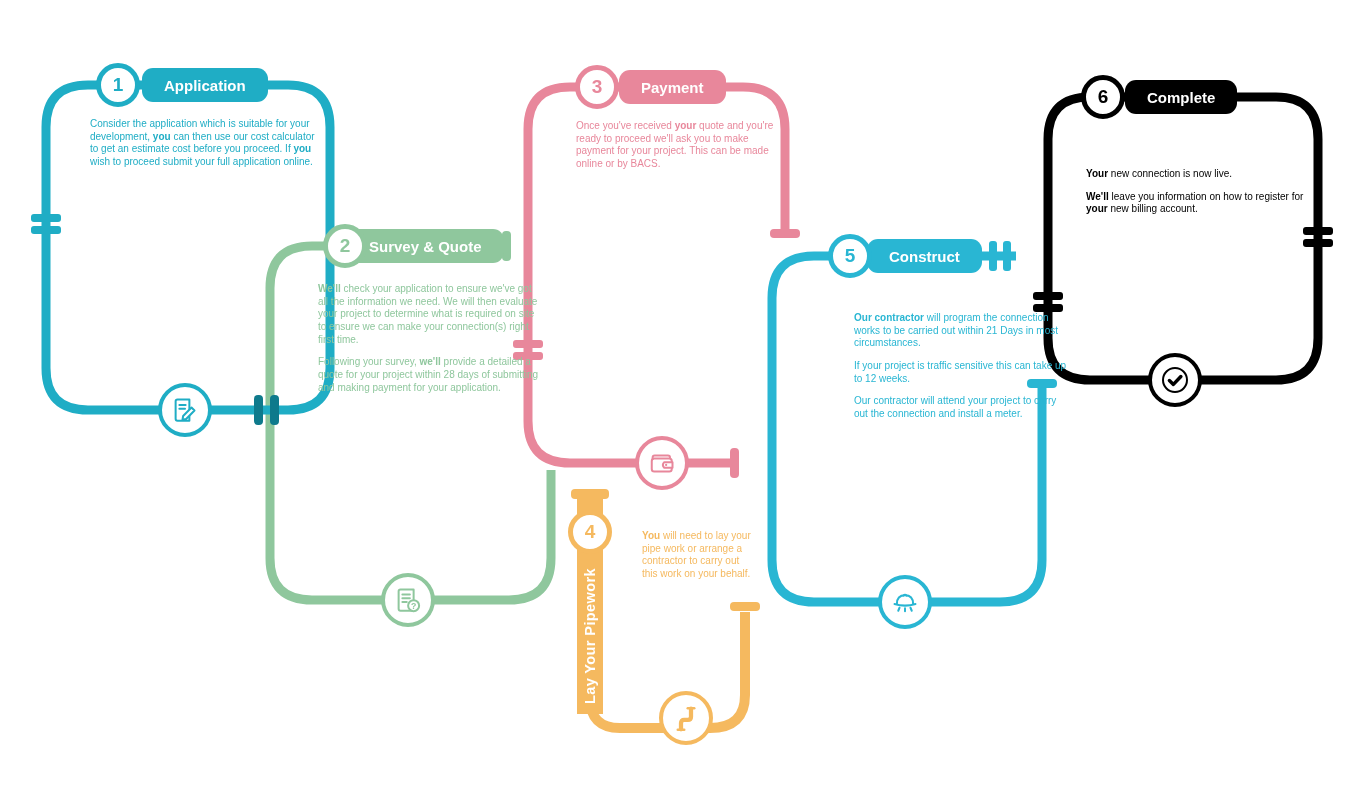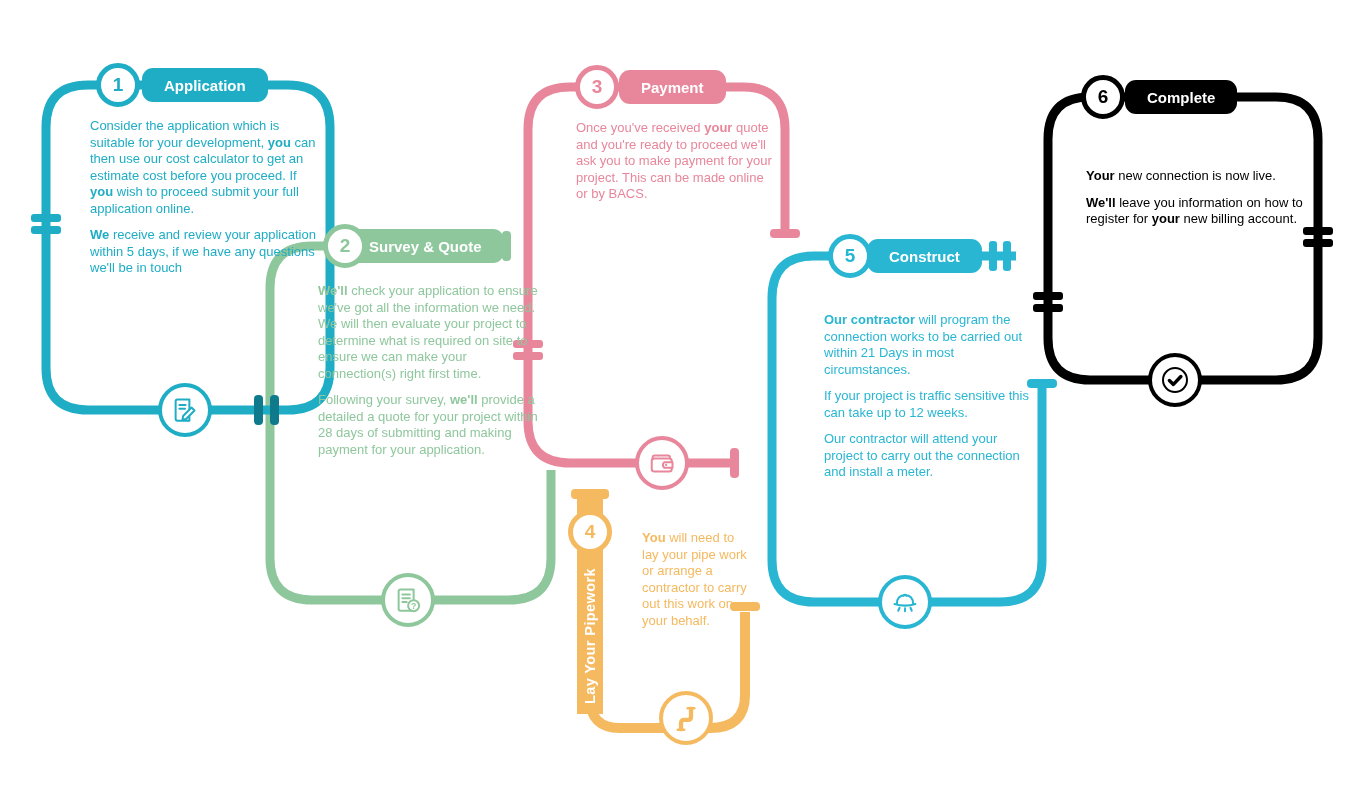--- a/index.html
+++ b/index.html
@@ -22,21 +22,21 @@
     z-index:6;
   }
   .pill {
     position:absolute; height:34px; border-radius:11px;
     background:var(--c); color:#fff; font-weight:bold; font-size:15px;
     display:flex; align-items:center; justify-content:center;
     padding:0 22px; white-space:nowrap; z-index:5;
   }
   .body-text {
     position:absolute; color:var(--c);
-    font-size:13px; line-height:1.27; z-index:4;
+    font-size:10px; line-height:1.27; z-index:4;
   }
   .body-text p + p { margin-top:10px; }
   .body-text b { font-weight:bold; }
   .icon-circle {
     position:absolute; width:54px; height:54px; border-radius:50%;
     background:#fff; border:4px solid var(--c); color:var(--c);
     display:flex; align-items:center; justify-content:center; z-index:6;
   }
   .vlabel {
     position:absolute; color:#fff; font-weight:bold; font-size:14.5px;
@@ -83,21 +83,20 @@
     <rect x="1033" y="304" width="30" height="8" rx="3" fill="#000000"></rect>
     <rect x="1303" y="227" width="30" height="8" rx="3" fill="#000000"></rect>
     <rect x="1303" y="239" width="30" height="8" rx="3" fill="#000000"></rect>
   </svg>
 
   <section class="step" style="--c: #1FADC5;">
     <div class="num" style="left:96px;top:63px">1</div>
     <div class="pill" style="left:142px;top:68px">Application</div>
     <div class="body-text" style="left:90px;top:118px;width:232px">
         <p><span>Consider the application which is suitable for your development, </span><b>you</b><span> can then use our cost calculator to get an estimate cost before you proceed.  If </span><b>you</b><span> wish to proceed submit your full application online.</span></p>
-        <p><b>We</b><span> receive and review your application within 5 days, if we have any questions we'll be in touch</span></p>
       </div>
     <div class="icon-circle" style="left:158px;top:383px">
       <svg viewBox="0 0 24 24" width="30" height="30" fill="none" stroke="currentColor" stroke-width="1.6" stroke-linecap="round" stroke-linejoin="round">
         <path d="M6 3.5 H15.5 V20.5 H6 Q4.5 20.5 4.5 19 V5 Q4.5 3.5 6 3.5 Z"></path>
         <line x1="7.5" y1="8" x2="12.5" y2="8"></line>
         <line x1="7.5" y1="11" x2="12" y2="11"></line>
         <path d="M10.5 16.8 L17.2 10 L19.6 12.4 L12.9 19.2 L10 19.8 Z" fill="#fff"></path>
       </svg>
     </div>
   </section>
@@ -148,21 +147,21 @@
         <path d="M8 21 V16 Q8 13.5 10.5 13.5 H13.5 Q16 13.5 16 11 V4.5" stroke-width="3.4"></path>
         <line x1="5.4" y1="21.3" x2="10.6" y2="21.3" stroke-width="2"></line>
         <line x1="13.4" y1="4.2" x2="18.6" y2="4.2" stroke-width="2"></line>
       </svg>
     </div>
   </section>
 
   <section class="step" style="--c: #29B6D3;">
     <div class="num" style="left:828px;top:234px">5</div>
     <div class="pill" style="left:867px;top:239px">Construct</div>
-    <div class="body-text" style="left:824px;top:312px;width:214px">
+    <div class="body-text" style="left:854px;top:312px;width:214px">
         <p><b>Our contractor</b><span> will program the connection works to be carried out within 21 Days in most circumstances.</span></p>
         <p><span>If your project is traffic sensitive this can take up to 12 weeks.</span></p>
         <p><span>Our contractor will attend your project to carry out the connection and install a meter.</span></p>
       </div>
     <div class="icon-circle" style="left:878px;top:575px">
       <svg viewBox="0 0 24 24" width="30" height="30" fill="none" stroke="currentColor" stroke-width="1.6" stroke-linecap="round" stroke-linejoin="round">
         <path d="M5.5 13.5 Q5.5 6.5 12 6.5 Q18.5 6.5 18.5 13.5"></path>
         <path d="M3.6 13.6 Q12 16.2 20.4 13.6"></path>
         <path d="M10.6 6.9 Q12 5.6 13.4 6.9"></path>
         <path d="M7.6 16.6 L6.6 19"></path>

